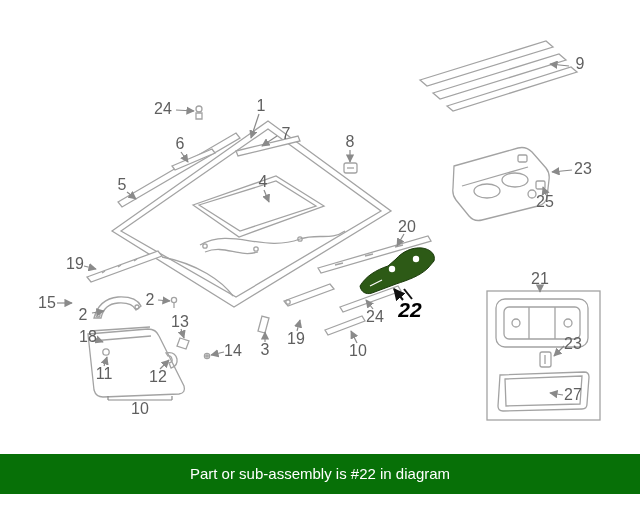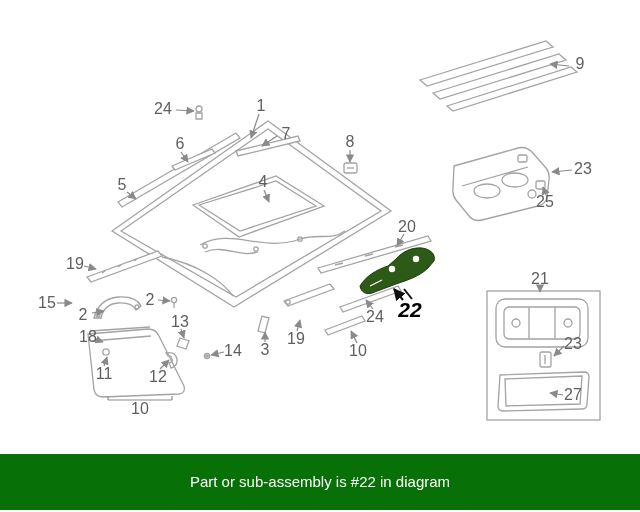--- a/index.html
+++ b/index.html
@@ -7,21 +7,21 @@
     position:relative;width:640px;height:512px;background:#ffffff;overflow:hidden;
     font-family:"Liberation Sans", sans-serif;
   }
   .art{position:absolute;left:0;top:0;}
   .lbl{
     position:absolute;color:#5f5f5f;font-size:16px;line-height:1;
     transform:translate(-50%,-50%);white-space:nowrap;user-select:none;
   }
   .lbl.big{color:#000000;font-size:21px;font-weight:bold;font-style:italic;}
   .banner{
-    position:absolute;left:0;top:454px;width:640px;height:56px;
+    position:absolute;left:0;top:454px;width:640px;height:40px;
     background:#077007;color:#ffffff;display:flex;flex-direction:column;
     align-items:center;justify-content:center;font-size:15px;line-height:1.45;
     text-align:center;
   }
 </style>
 </head>
 <body>
 
 <div class="stage">
 

